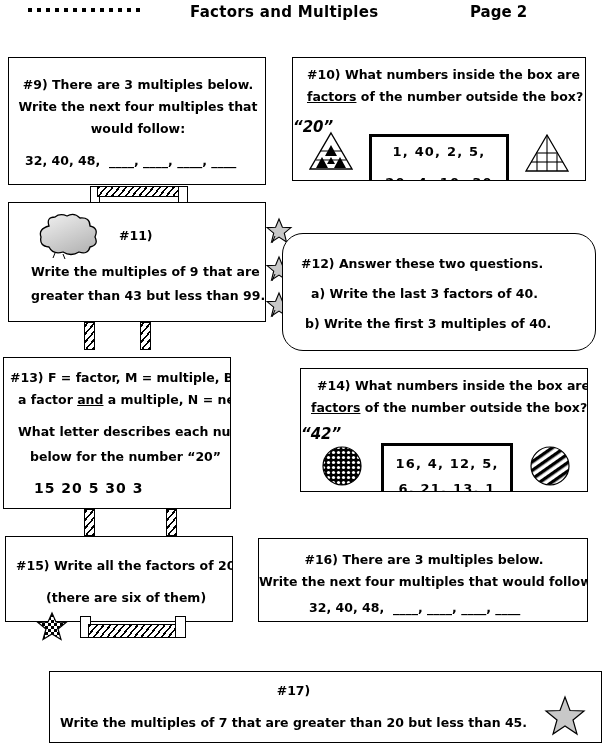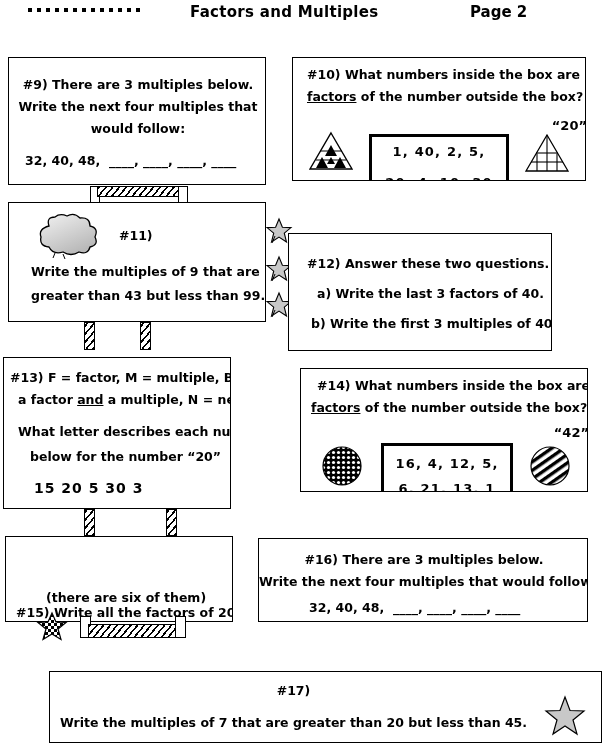--- a/index.html
+++ b/index.html
@@ -112,24 +112,25 @@
   }
   .numrow {
     font-size: 13px;
     font-weight: bold;
     text-align: center;
     letter-spacing: 1.2px;
     white-space: nowrap;
   }
   .quoted {
     position: absolute;
-    font-size: 13px;
-    font-weight: bold;
-    text-align: right;
-    white-space: nowrap;
+    font-size: 15px;
+    font-weight: bold;
+    text-align: left;
+    white-space: nowrap;
+    font-style: italic;
   }
 
   
   .abs {
     position: absolute;
     white-space: nowrap;
   }
   .blanks { letter-spacing: 0px; }
 
   
@@ -244,21 +245,21 @@
       <line x1="9" y1="18" x2="6" y2="25" stroke="#000" stroke-width="1"></line>
     </svg>
   </div>
   <div class="shape" style="left:266px; top:292px;">
     <svg width="26" height="26" viewBox="0 0 26 26">
       <polygon points="13,1 16.4,9.2 25,9.6 18.3,15.2 20.5,24 13,19.1 5.5,24 7.7,15.2 1,9.6 9.6,9.2" fill="#c8c8c8" stroke="#000" stroke-width="1.1"></polygon>
       <line x1="9" y1="18" x2="6" y2="25" stroke="#000" stroke-width="1"></line>
     </svg>
   </div>
 
-  <div class="qbox" style="left:288px; top:233px; width:264px; height:118px;">
+  <div class="qbox" style="left:282px; top:233px; width:314px; height:118px;border-radius:21px;">
     <div class="qline abs" style="left:18px; top:23px;">#12)   Answer these two questions.</div>
     <div class="qline abs" style="left:28px; top:53px;">a) Write the last 3 factors of 40.</div>
     <div class="qline abs" style="left:22px; top:83px;">b) Write the first 3 multiples of 40.</div>
   </div>
 
   <div class="qbox" style="left:3px; top:357px; width:228px; height:152px;">
     <div class="qline abs" style="left:6px; top:13px;">#13)  F = factor, M = multiple, B = both</div>
     <div class="qline abs" style="left:14px; top:35px;">
       <span>a factor </span><span class="u">and</span><span> a multiple, N = neither.</span>
     </div>
@@ -301,21 +302,21 @@
             <rect width="7" height="7" fill="#fff"></rect>
             <rect width="3.4" height="7" fill="#000"></rect>
           </pattern>
         </defs>
         <circle cx="21" cy="21" r="19" fill="url(#strpat)" stroke="#000" stroke-width="1.2"></circle>
       </svg>
     </div>
   </div>
 
   <div class="qbox" style="left:5px; top:536px; width:228px; height:86px;">
-    <div class="qline abs" style="left:10px; top:22px;margin-top:47px;">#15)   Write all the factors of 20</div>
+    <div class="qline abs" style="left:10px; top:22px;">#15)   Write all the factors of 20</div>
     <div class="qline abs" style="left:40px; top:54px;">(there are six of them)</div>
   </div>
 
   <div class="hatch-cap" style="left:80px; top:616px; width:11px; height:22px;"></div>
   <div class="hatch-h" style="left:88px; top:624px; width:96px; height:14px;"></div>
   <div class="hatch-cap" style="left:175px; top:616px; width:11px; height:22px;"></div>
 
   <div class="shape" style="left:36px; top:611px;">
     <svg width="32" height="32" viewBox="0 0 32 32">
       <defs>

